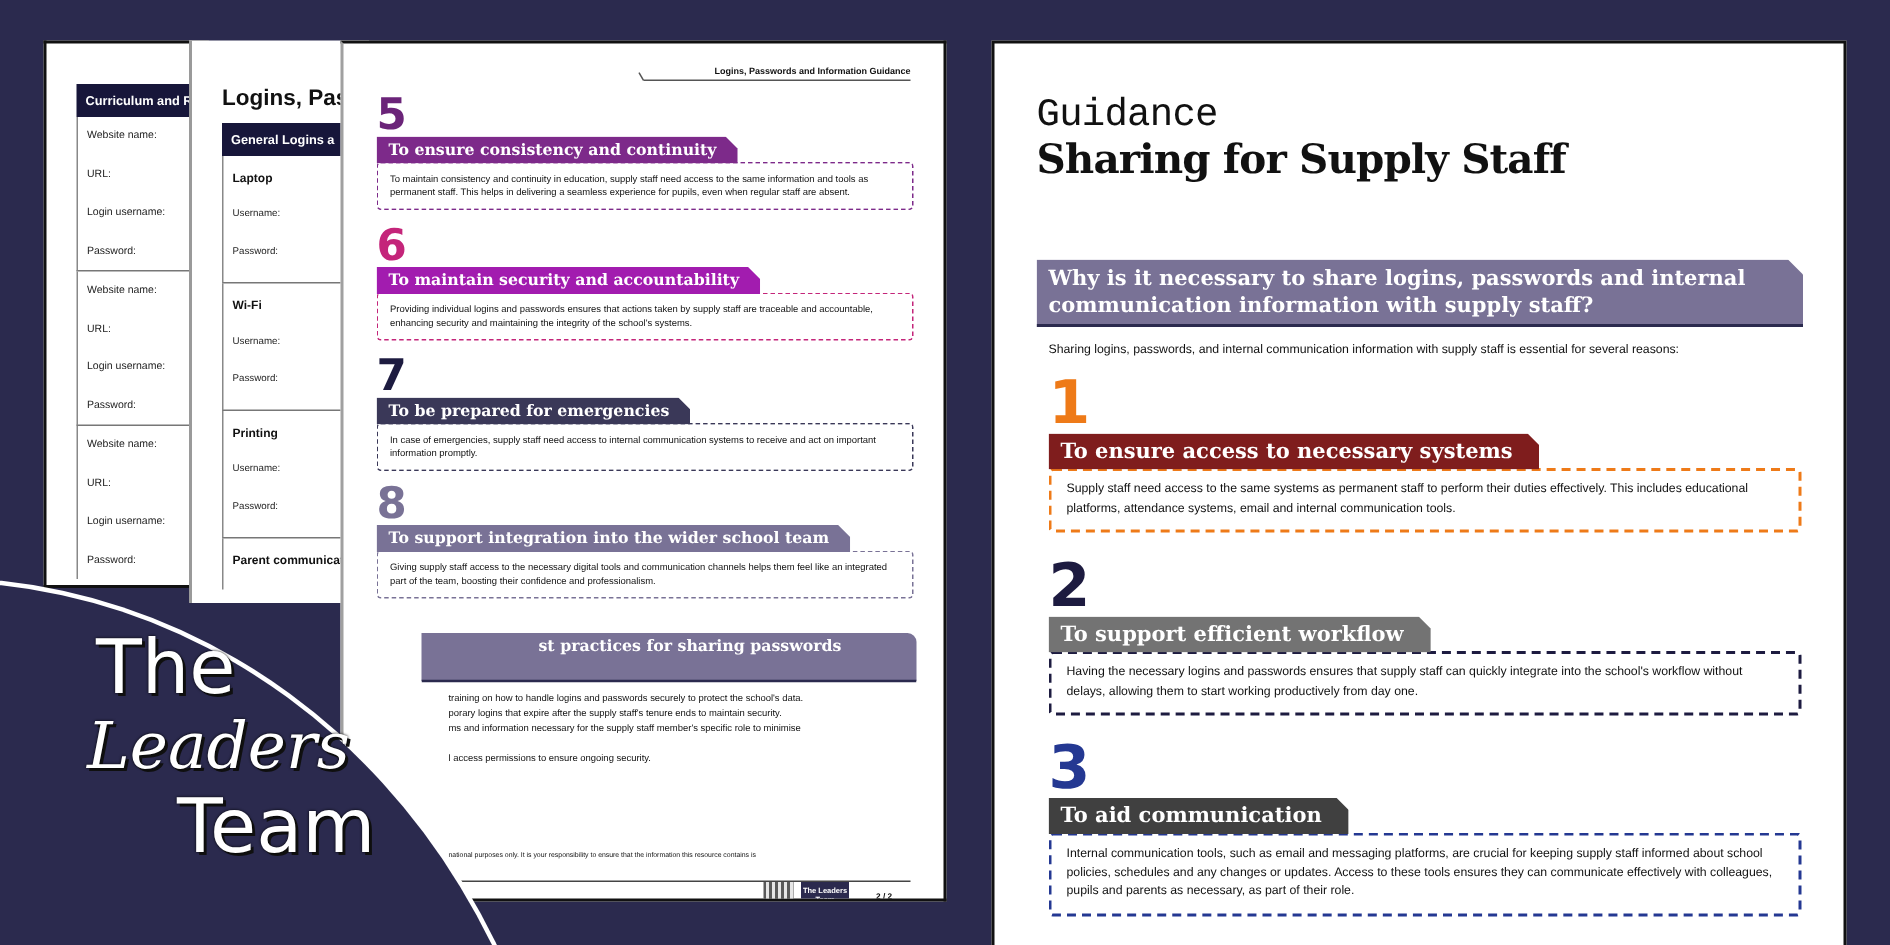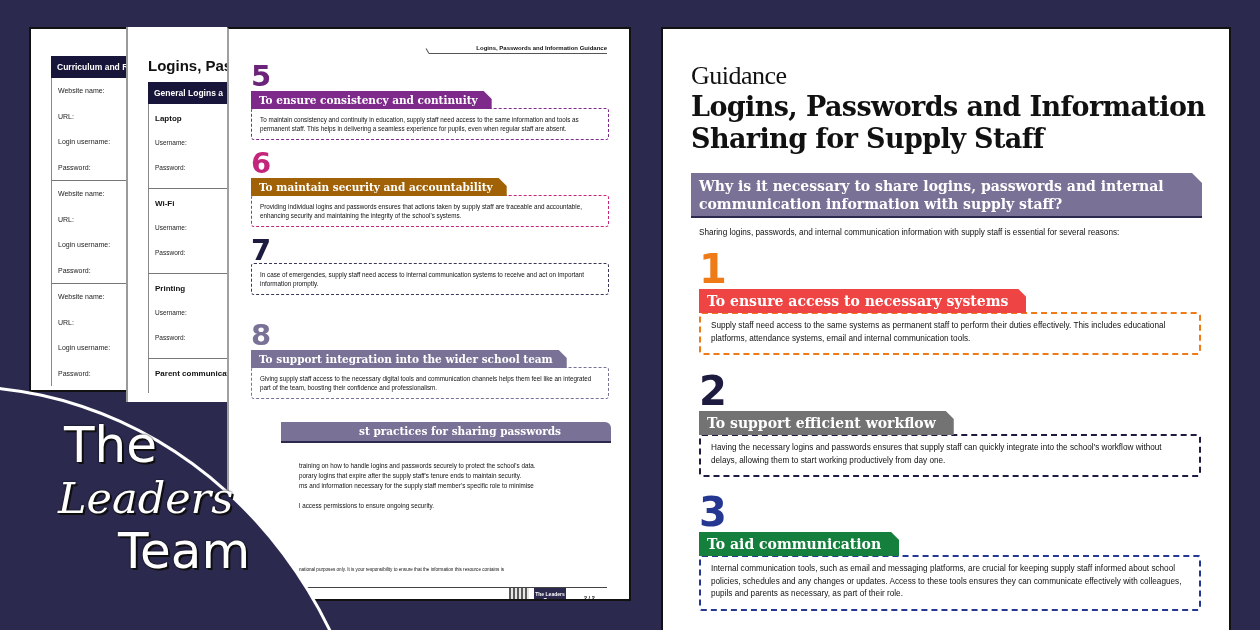--- a/index.html
+++ b/index.html
@@ -25,39 +25,39 @@
 
   .runhead { position: absolute; right: 22px; top: 16px; font-size: 6px; font-weight: bold; color: #111; }
   .runhead-line { position: absolute; right: 22px; top: 24px; width: 178px; border-top: 1px solid #555; }
   .runhead-line:before { content: ""; position: absolute; left: -2px; top: -6px; height: 6px; border-left: 1px solid #555; transform: rotate(-30deg); }
 
   .reason { position: absolute; left: 22px; right: 20px; }
   .reason .num { font-size: 29px; font-weight: bold; line-height: 27px; font-family: "DejaVu Sans", sans-serif; }
   .reason .tag { display: inline-block; color: #fff; font-family: "DejaVu Serif", serif; font-weight: bold; font-size: 10.5px; padding: 3px 14px 3px 8px; clip-path: polygon(0 0, calc(100% - 8px) 0, 100% 8px, 100% 100%, 0 100%); position: relative; z-index: 2; }
   .reason .box { border: 1.5px dashed; border-radius: 3px; padding: 6px 8px; font-size: 6.3px; line-height: 9px; color: #111; margin-top: -1px; }
 
-  .bp-head { position: absolute; left: 52px; top: 393px; width: 330px; height: 21px; background: #797296; color: #fff; font-family: "DejaVu Serif", serif; font-weight: bold; font-size: 10.5px; line-height: 13px; padding: 3px 0 0 78px; border-radius: 0 6px 0 0; border-bottom: 2px solid #2b2a4e; }
+  .bp-head { position: absolute; left: 52px; top: 393px; width: 330px; height: 33px; background: #797296; color: #fff; font-family: "DejaVu Serif", serif; font-weight: bold; font-size: 10.5px; line-height: 13px; padding: 3px 0 0 78px; border-radius: 0 6px 0 0; border-bottom: 2px solid #2b2a4e; }
   .bp-lines { position: absolute; left: 70px; top: 432px; font-size: 6.3px; line-height: 10px; color: #111; }
   .disc { position: absolute; left: 70px; top: 538px; font-size: 4.6px; color: #111; white-space: nowrap; }
   .foot-line { position: absolute; left: 70px; right: 22px; top: 558px; border-top: 1px solid #444; }
   .qr { position: absolute; left: 280px; top: 559px; width: 20px; height: 25px; background:
         repeating-linear-gradient(90deg, #222 0 2px, #ddd 2px 4px), #fff; opacity: .75; border-bottom: 2px solid #e45f1a; }
   .foot-logo { position: absolute; left: 305px; top: 559px; width: 32px; height: 25px; background: #2b2a4e; color: #fff; font-size: 5px; font-weight: bold; text-align: center; line-height: 6px; padding-top: 3px; border-bottom: 2px solid #e45f1a; }
   .pageno { position: absolute; left: 355px; top: 566px; font-size: 5.5px; font-weight: bold; color: #111; }
 
   
   .blob { position: absolute; left: -40px; top: 385px; width: 420px; height: 460px; background: #2b2a4e; border-radius: 0 100% 0 0 / 0 100% 0 0; border-top: 3px solid #fff; border-right: 3px solid #fff; }
   .brand { position: absolute; left: 58px; top: 418px; color: #fff; text-shadow: 0 0 2px #000, 2px 2px 0 #111; }
   .brand .l1 { font-size: 50px; line-height: 54px; font-family: "DejaVu Sans", sans-serif; padding-left: 6px; }
   .brand .l2 { font-size: 43px; line-height: 52px; font-family: "DejaVu Serif", serif; font-style: italic; }
   .brand .l3 { font-size: 50px; line-height: 54px; font-family: "DejaVu Sans", sans-serif; padding-left: 60px; text-align: center; }
 
   
   .doc { position: absolute; left: 661px; top: 27px; width: 570px; height: 620px; background: #fff; border: 2px solid #111; }
-  .doc .kicker { position: absolute; left: 28px; top: 32px; font-size: 26px; color: #111; font-family: Liberation Serif, serif; font-weight: 300; letter-spacing: -0.5px; }
+  .doc .kicker { position: absolute; left: 28px; top: 32px; font-size: 26px; color: #111; font-family: Liberation Mono, monospace; font-weight: 300; letter-spacing: -0.5px; }
   .doc .title { position: absolute; left: 28px; top: 62px; font-size: 27px; line-height: 32px; color: #111; font-family: "DejaVu Serif", serif; font-weight: bold; letter-spacing: -0.6px; }
   .doc .q { position: absolute; left: 28px; top: 144px; width: 511px; height: 45px; background: #797296; color: #fff; font-family: "DejaVu Serif", serif; font-weight: bold; font-size: 14px; line-height: 18px; padding: 4px 8px; clip-path: polygon(0 0, calc(100% - 10px) 0, 100% 10px, 100% 100%, 0 100%); border-bottom: 2px solid #2b2a4e; }
   .doc .intro { position: absolute; left: 36px; top: 199px; font-size: 8.2px; color: #111; white-space: nowrap; }
 
   .doc .reason { left: 36px; right: 28px; }
   .doc .reason .num { font-size: 40px; line-height: 40px; }
   .doc .reason .tag { font-size: 14px; padding: 4px 18px 4px 8px; }
   .doc .reason .box { font-size: 8.2px; line-height: 12.5px; padding: 6px 10px 8px; border-width: 2px; }
 </style>
 </head>
@@ -112,25 +112,26 @@
   <div class="runhead">Logins, Passwords and Information Guidance</div>
   <div class="runhead-line"></div>
 
   <div class="reason" style="top:34px">
     <div class="num" style="color:#6b2479">5</div>
     <div class="tag" style="background:#7d2a8a">To ensure consistency and continuity</div>
     <div class="box" style="border-color:#7d2a8a">To maintain consistency and continuity in education, supply staff need access to the same information and tools as permanent staff. This helps in delivering a seamless experience for pupils, even when regular staff are absent.</div>
   </div>
   <div class="reason" style="top:121px">
     <div class="num" style="color:#c4257a">6</div>
-    <div class="tag" style="background:#a16207">To maintain security and accountability</div>
+    <div class="tag" style="background:#a21caf">To maintain security and accountability</div>
     <div class="box" style="border-color:#c4257a">Providing individual logins and passwords ensures that actions taken by supply staff are traceable and accountable, enhancing security and maintaining the integrity of the school's systems.</div>
   </div>
   <div class="reason" style="top:208px">
     <div class="num" style="color:#1d1b40">7</div>
+    <div class="tag" style="background:#3a3858">To be prepared for emergencies</div>
     <div class="box" style="border-color:#3a3858">In case of emergencies, supply staff need access to internal communication systems to receive and act on important information promptly.</div>
   </div>
   <div class="reason" style="top:293px">
     <div class="num" style="color:#797296">8</div>
     <div class="tag" style="background:#797296">To support integration into the wider school team</div>
     <div class="box" style="border-color:#797296">Giving supply staff access to the necessary digital tools and communication channels helps them feel like an integrated part of the team, boosting their confidence and professionalism.</div>
   </div>
 
   <div class="bp-head">
     <div>st practices for sharing passwords</div>
@@ -153,34 +154,33 @@
 <div class="blob"></div>
 <div class="brand">
   <div class="l1">The</div>
   <div class="l2">Leaders</div>
   <div class="l3">Team</div>
 </div>
 
 <div class="doc">
   <div class="kicker">Guidance</div>
   <div class="title">
-    <div>Logins, Passwords and Information</div>
     <div>Sharing for Supply Staff</div>
   </div>
   <div class="q">Why is it necessary to share logins, passwords and internal communication information with supply staff?</div>
   <div class="intro">Sharing logins, passwords, and internal communication information with supply staff is essential for several reasons:</div>
 
   <div class="reason" style="top:220px">
     <div class="num" style="color:#ee7a18">1</div>
-    <div class="tag" style="background:#ef4444">To ensure access to necessary systems</div>
+    <div class="tag" style="background:#7f1d1d">To ensure access to necessary systems</div>
     <div class="box" style="border-color:#ee7a18">Supply staff need access to the same systems as permanent staff to perform their duties effectively. This includes educational platforms, attendance systems, email and internal communication tools.</div>
   </div>
   <div class="reason" style="top:342px">
     <div class="num" style="color:#1d1b40">2</div>
     <div class="tag" style="background:#737373">To support efficient workflow</div>
     <div class="box" style="border-color:#1d1b40">Having the necessary logins and passwords ensures that supply staff can quickly integrate into the school's workflow without delays, allowing them to start working productively from day one.</div>
   </div>
   <div class="reason" style="top:463px">
     <div class="num" style="color:#243892">3</div>
-    <div class="tag" style="background:#15803d">To aid communication</div>
+    <div class="tag" style="background:#404040">To aid communication</div>
     <div class="box" style="border-color:#243892">Internal communication tools, such as email and messaging platforms, are crucial for keeping supply staff informed about school policies, schedules and any changes or updates. Access to these tools ensures they can communicate effectively with colleagues, pupils and parents as necessary, as part of their role.</div>
   </div>
 </div>
 
 </body></html>

